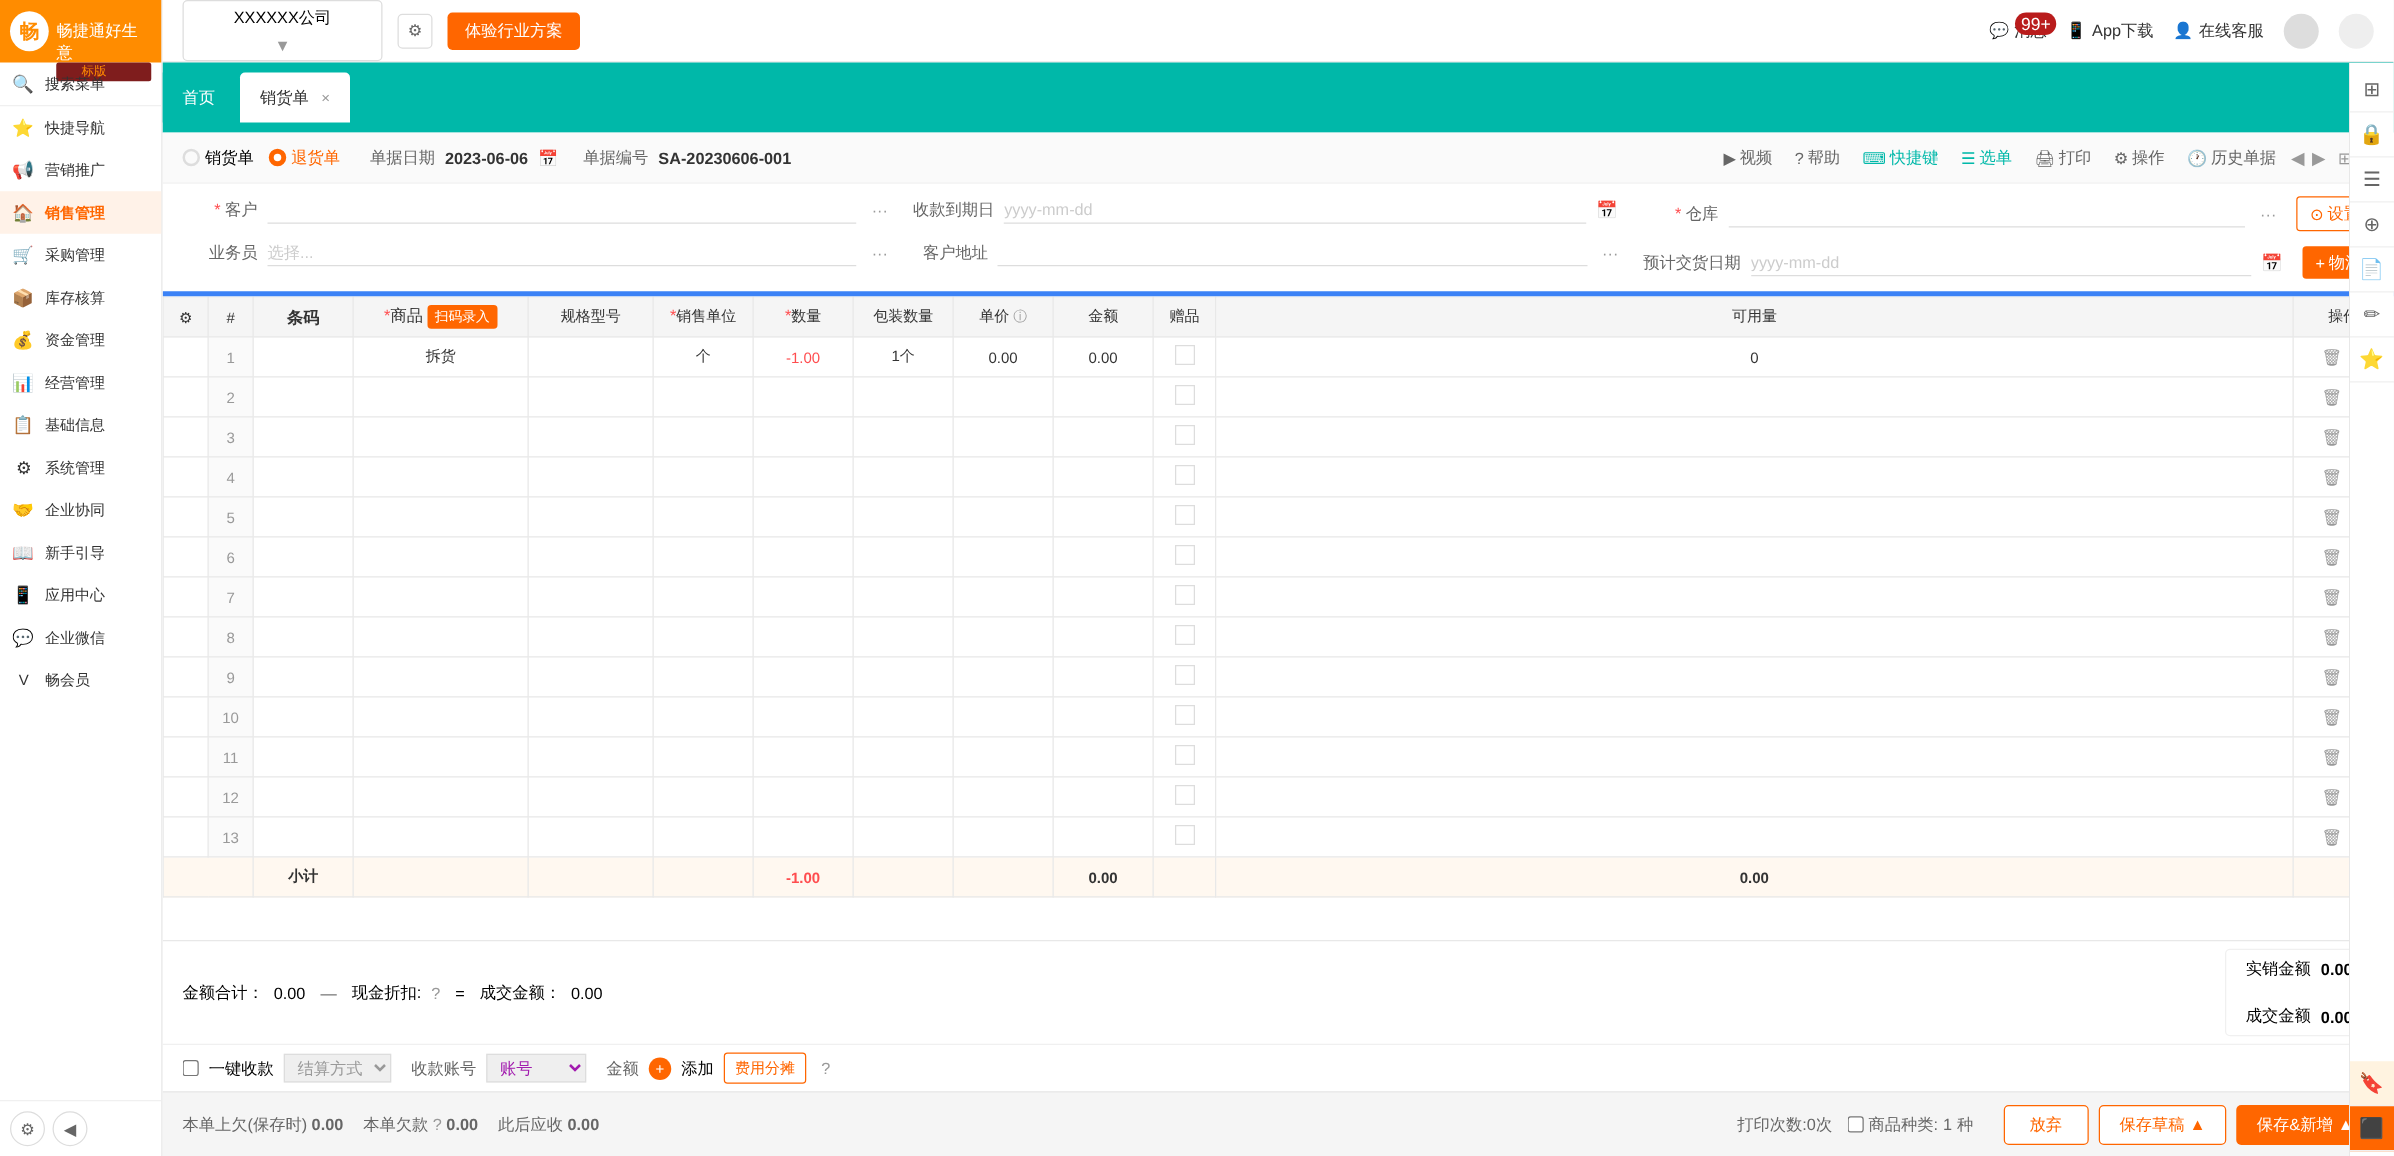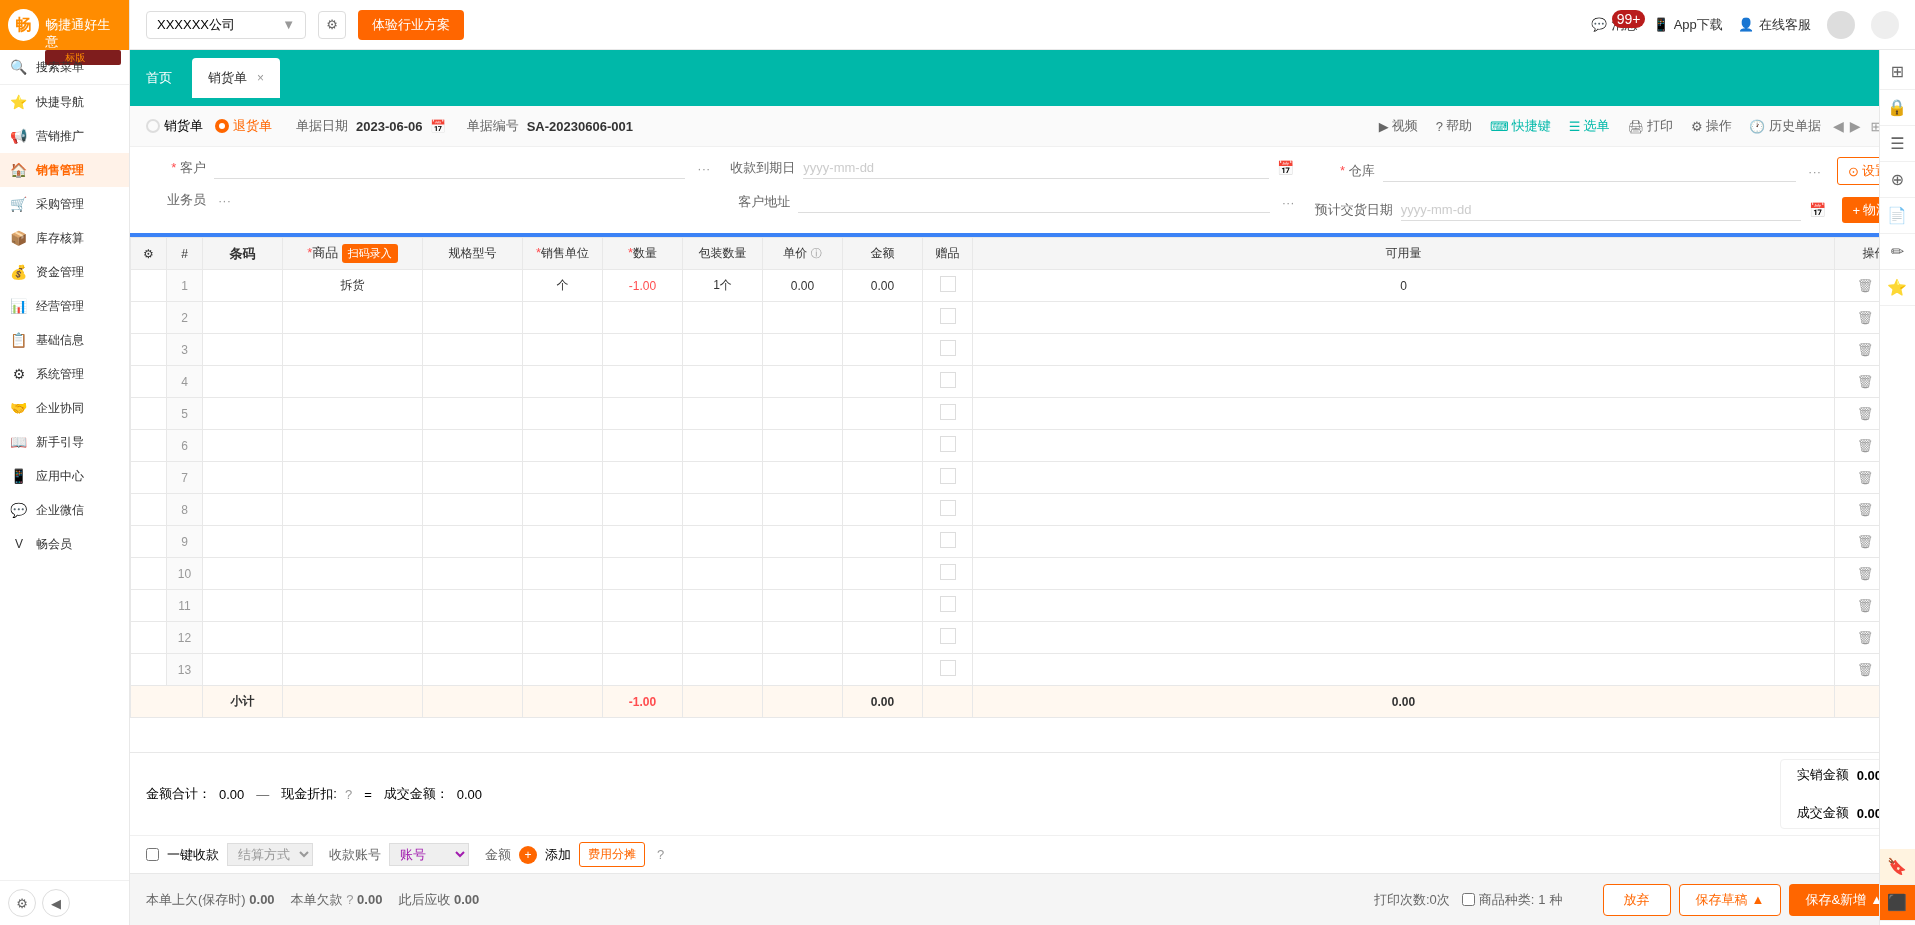--- a/index.html
+++ b/index.html
@@ -16,21 +16,21 @@
     .sidebar-item .item-icon { width: 18px; height: 18px; display: flex; align-items: center; justify-content: center; font-size: 14px; }
     .sidebar-item .item-label { font-size: 12px; }
     .sidebar-footer { margin-top: auto; padding: 8px; display: flex; gap: 6px; border-top: 1px solid #f0f0f0; }
     .sidebar-footer-btn { width: 28px; height: 28px; border-radius: 50%; border: 1px solid #ddd; display: flex; align-items: center; justify-content: center; cursor: pointer; color: #666; }
 
     
     .main { flex: 1; display: flex; flex-direction: column; height: 925px; overflow: hidden; }
 
     
     .top-header { height: 50px; background: #fff; display: flex; align-items: center; padding: 0 16px; border-bottom: 1px solid #e8e8e8; gap: 12px; }
-    .company-select { display: flex; align-items: center; gap: 6px; border: 1px solid #ddd; border-radius: 4px; padding: 4px 10px; cursor: pointer; min-width: 160px; }
+    .company-select { display: flex; align-items: center; gap: 6px; border: 1px solid #ddd; border-radius: 4px; padding: 4px 10px; cursor: pointer; min-width: 160px; flex-direction: column; }
     .company-select .name { font-size: 13px; flex: 1; }
     .company-select .arrow { color: #999; }
     .gear-btn { width: 28px; height: 28px; display: flex; align-items: center; justify-content: center; cursor: pointer; color: #666; border: 1px solid #ddd; border-radius: 4px; }
     .trial-btn { background: #ff6600; color: #fff; border: none; border-radius: 4px; padding: 6px 14px; cursor: pointer; font-size: 13px; }
     .header-right { margin-left: auto; display: flex; align-items: center; gap: 16px; }
     .header-right-item { display: flex; align-items: center; gap: 4px; cursor: pointer; color: #333; font-size: 12px; position: relative; }
     .badge { background: #b91c1c; color: #fff; border-radius: 10px; padding: 1px 5px; font-size: 14px; position: absolute; top: -6px; right: -8px; }
     .avatar { width: 28px; height: 28px; background: #ddd; border-radius: 50%; }
 
     
@@ -71,21 +71,21 @@
     .data-table td.row-num { color: #999; background: #fafafa; }
     .scan-btn { background: #ff6600; color: #fff; border: none; border-radius: 3px; padding: 2px 6px; font-size: 11px; cursor: pointer; }
     .subtotal-row td { background: #fff8f0; font-weight: bold; }
     .required-star { color: #ff4d4f; }
 
     
     .bottom-bar { background: #fff; border-top: 1px solid #e8e8e8; padding: 6px 16px; display: flex; align-items: center; gap: 8px; font-size: 12px; }
     .cashflow-row { padding: 6px 16px; background: #fff; border-top: 1px solid #f0f0f0; display: flex; align-items: center; gap: 8px; font-size: 12px; }
 
     
-    .footer { background: #f5f5f5; padding: 8px 16px; display: flex; align-items: center; border-top: 1px solid #e8e8e8; gap: 24px; height: 52px; }
+    .footer { background: #f5f5f5; padding: 8px 16px; display: flex; align-items: center; border-top: 1px solid #e8e8e8; gap: 8px; height: 52px; }
     .footer-left { display: flex; gap: 16px; font-size: 12px; color: #666; }
     .footer-mid { margin-left: auto; display: flex; align-items: center; gap: 12px; font-size: 12px; color: #666; }
     .footer-right { display: flex; gap: 8px; margin-left: 16px; }
     .btn-discard { border: 1px solid #ff6600; color: #ff6600; background: #fff; padding: 6px 20px; border-radius: 4px; cursor: pointer; }
     .btn-draft { border: 1px solid #ff6600; color: #ff6600; background: #fff; padding: 6px 16px; border-radius: 4px; cursor: pointer; display: flex; align-items: center; gap: 4px; }
     .btn-save-new { background: #ff6600; color: #fff; border: none; padding: 6px 16px; border-radius: 4px; cursor: pointer; display: flex; align-items: center; gap: 4px; }
     .right-icon-btn { width: 36px; height: 36px; display: flex; align-items: center; justify-content: center; cursor: pointer; color: #666; font-size: 16px; border-bottom: 1px solid #f0f0f0; }
 
     .form-right-btns { display: flex; flex-direction: column; gap: 6px; }
     .settings-btn { background: #fff; border: 1px solid #ff6600; color: #ff6600; padding: 4px 10px; border-radius: 3px; cursor: pointer; font-size: 12px; display: flex; align-items: center; gap: 3px; }
@@ -285,20 +285,21 @@
         <div style="display: grid; grid-template-columns: 1fr 1fr 1fr; padding: 4px 0;">
 
           <div style="padding-right: 20px;">
             <div class="field-row">
               <span class="field-label required">客户</span>
               <input class="field-input" style="flex: 1 1 0%;">
               <span class="field-dots">···</span>
             </div>
             <div class="field-row">
               <span class="field-label">业务员</span>
+              <input class="field-input" style="flex: 1 1 0%;" placeholder="选择...">
               <span class="field-dots">···</span>
             </div>
           </div>
 
           <div style="padding-right: 20px;">
             <div class="field-row">
               <span class="field-label">收款到期日</span>
               <input class="field-input" style="flex: 1 1 0%;" placeholder="yyyy-mm-dd">
               <span class="field-calendar">📅</span>
             </div>

